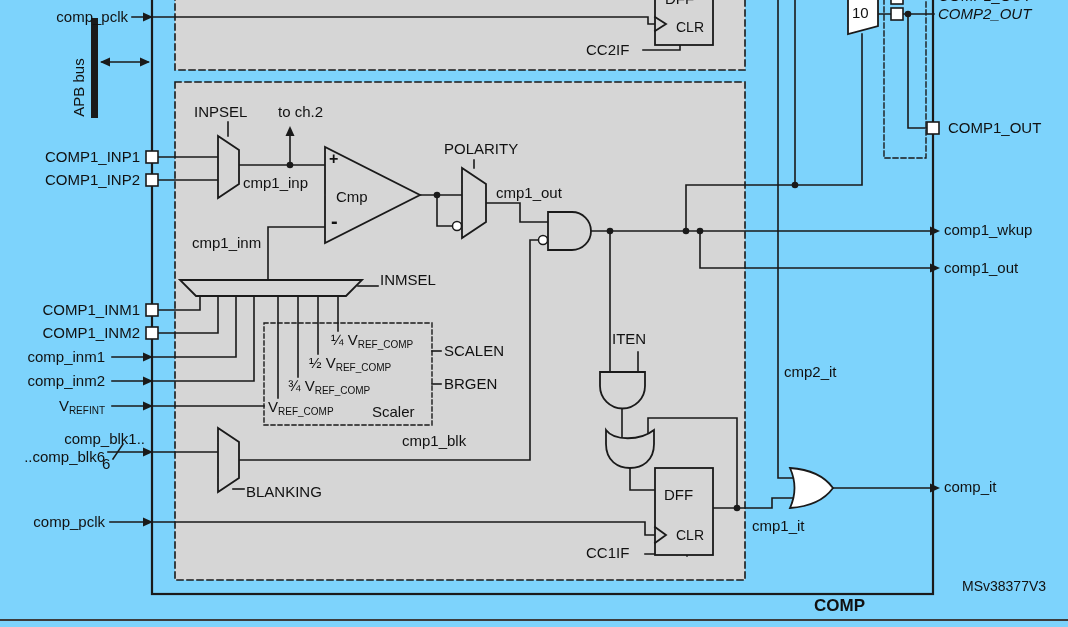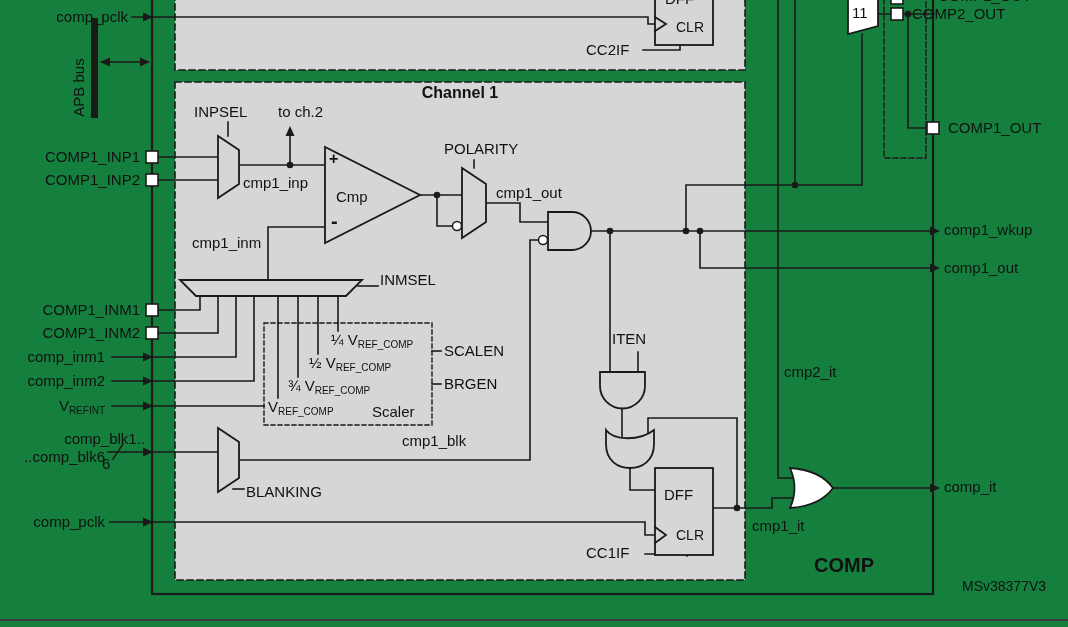--- a/index.html
+++ b/index.html
@@ -1,29 +1,29 @@
 <!DOCTYPE html>
 <html><head>
 <meta charset="utf-8">
 <style>
   html,body { margin:0; padding:0; background:#fff; }
   #stage {
     position:relative; width:1068px; height:627px; overflow:hidden;
-    background:#15803d; font-family:"Liberation Sans", sans-serif; color:#111;
+    background:#7dd3fc; font-family:"Liberation Sans", sans-serif; color:#111;
   }
   #diagram-svg { position:absolute; left:0; top:0; }
   .lbl {
     position:absolute; white-space:nowrap;
     font:15px/17px "Liberation Sans", sans-serif; color:#111;
   }
   .r { text-align:right; }
   .c { text-align:center; }
   .b { font-weight:bold; }
   .sub { font-size:10px; position:relative; top:3px;margin-top:31px; }
-  .big { font-size:20px; line-height:25px; }
+  .big { font-size:17px; line-height:25px;margin-top:40px; }
   .small { font-size:14px; line-height:15px; }
   .t16 { font-size:16px; line-height:18px; }
 </style>
 </head>
 <body>
 
 <div id="stage">
 
   <svg id="diagram-svg" width="1068" height="627" viewBox="0 0 1068 627" stroke-linecap="square" stroke-linejoin="miter">
 
@@ -148,21 +148,20 @@
   <div class="lbl r" style="left:0;top:397px;width:105px;"><span>V</span><span class="sub">REFINT</span></div>
   <div class="lbl r" style="left:0;top:430px;width:105px;padding-left:40px;">comp_blk1..</div>
   <div class="lbl r" style="left:0;top:448px;width:105px;">..comp_blk6</div>
   <div class="lbl" style="left:102px;top:455px;">6</div>
   <div class="lbl r" style="left:0;top:513px;width:105px;">comp_pclk</div>
 
   <div class="lbl" style="left:665px;top:-10px;">DFF</div>
   <div class="lbl small" style="left:676px;top:20px;">CLR</div>
   <div class="lbl" style="left:586px;top:41px;">CC2IF</div>
 
-  <div class="lbl b c t16" style="left:175px;top:84px;width:570px;">Channel 1</div>
   <div class="lbl" style="left:194px;top:103px;">INPSEL</div>
   <div class="lbl" style="left:278px;top:103px;">to ch.2</div>
   <div class="lbl" style="left:243px;top:174px;">cmp1_inp</div>
   <div class="lbl" style="left:336px;top:188px;">Cmp</div>
   <div class="lbl b" style="left:329px;top:150px;font-size:16px;">+</div>
   <div class="lbl b" style="left:331px;top:213px;font-size:20px;">-</div>
   <div class="lbl" style="left:444px;top:140px;">POLARITY</div>
   <div class="lbl" style="left:496px;top:184px;">cmp1_out</div>
   <div class="lbl" style="left:192px;top:234px;">cmp1_inm</div>
   <div class="lbl" style="left:380px;top:271px;">INMSEL</div>
@@ -176,23 +175,23 @@
   <div class="lbl" style="left:372px;top:403px;">Scaler</div>
 
   <div class="lbl" style="left:246px;top:483px;text-align:center;">BLANKING</div>
   <div class="lbl" style="left:402px;top:432px;">cmp1_blk</div>
   <div class="lbl" style="left:612px;top:330px;">ITEN</div>
   <div class="lbl" style="left:664px;top:486px;">DFF</div>
   <div class="lbl small" style="left:676px;top:528px;">CLR</div>
   <div class="lbl" style="left:586px;top:544px;">CC1IF</div>
   <div class="lbl" style="left:752px;top:517px;">cmp1_it</div>
 
-  <div class="lbl" style="left:852px;top:4px;">11</div>
+  <div class="lbl" style="left:852px;top:4px;">10</div>
   <div class="lbl" style="left:938px;top:-13px;">COMP1_OUT</div>
-  <div class="lbl" style="left:912px;top:5px;">COMP2_OUT</div>
+  <div class="lbl" style="left:938px;top:5px;font-style:italic;">COMP2_OUT</div>
   <div class="lbl" style="left:948px;top:119px;">COMP1_OUT</div>
   <div class="lbl" style="left:784px;top:363px;">cmp2_it</div>
   <div class="lbl" style="left:944px;top:221px;">comp1_wkup</div>
   <div class="lbl" style="left:944px;top:259px;">comp1_out</div>
   <div class="lbl" style="left:944px;top:478px;">comp_it</div>
   <div class="lbl b big" style="left:814px;top:553px;">COMP</div>
 
   <div class="lbl small" style="left:962px;top:579px;text-align:center;">MSv38377V3</div>
 
   <div style="position:absolute;left:0;top:619px;width:1068px;height:2px;background:#3c3c3c;"></div>

